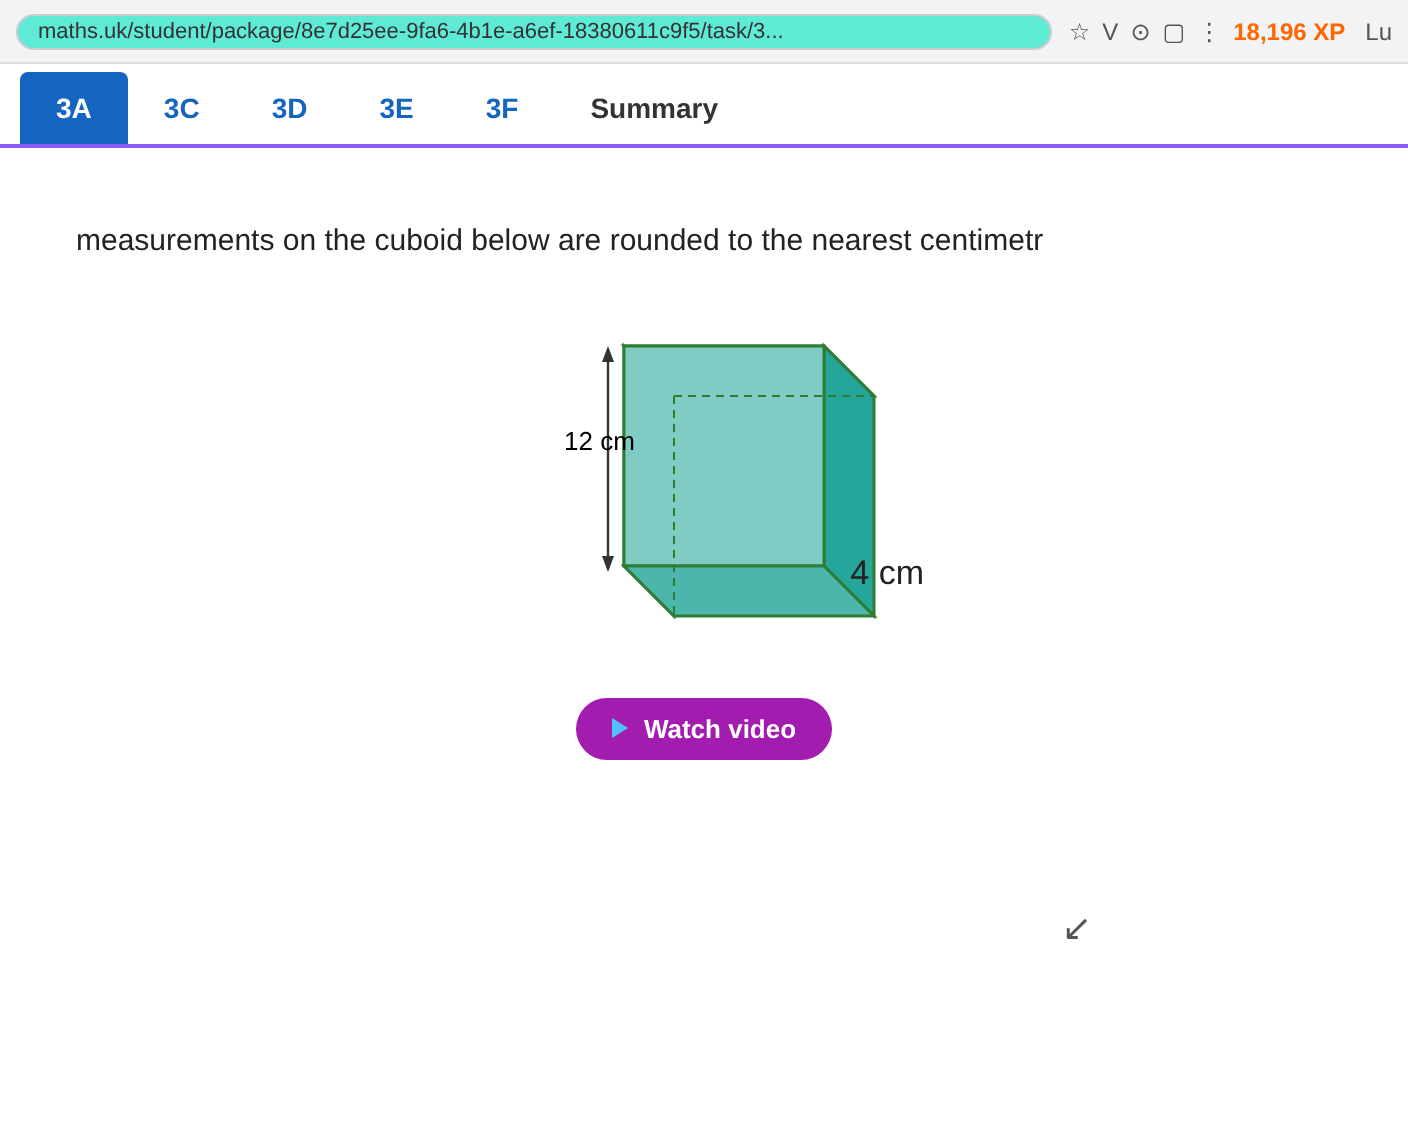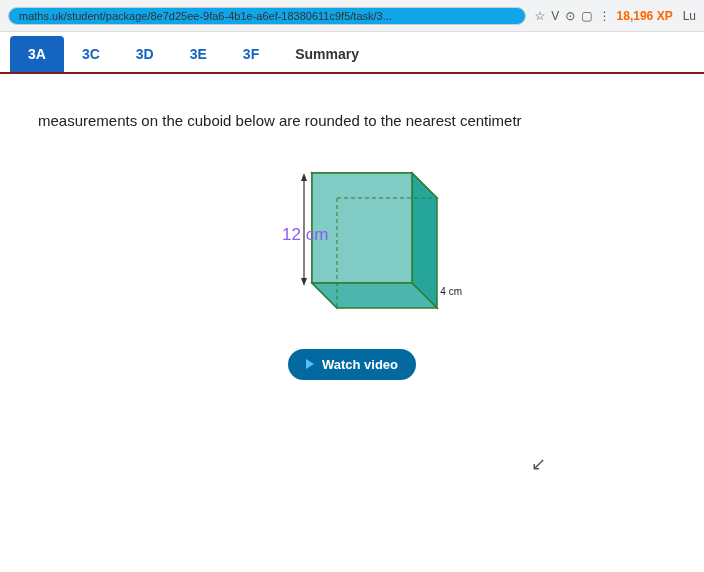--- a/index.html
+++ b/index.html
@@ -18,21 +18,21 @@
       height: 32px;
       display: flex;
       align-items: center;
       padding: 0 8px;
       border-bottom: 1px solid #ddd;
       font-size: 11px;
       color: #555;
     }
     .browser-bar .url {
       flex: 1;
-      background: #0ea5e9;
+      background: #5eead4;
       border: 1px solid #ccc;
       border-radius: 12px;
       padding: 2px 10px;
       font-size: 11px;
       color: #333;
       overflow: hidden;
       white-space: nowrap;
       text-overflow: ellipsis;
     }
     .browser-bar .right-icons {
@@ -54,21 +54,21 @@
     .main-content {
       background: #fff;
       padding: 18px;
     }
 
     
     .tab-bar {
       display: flex;
       align-items: stretch;
       background: #fff;
-      border-bottom: 2px solid #7f1d1d;
+      border-bottom: 2px solid #8b5cf6;
       padding: 0 10px;
       margin-top: 4px;
     }
     .tab {
       padding: 10px 18px;
       font-size: 14px;
       font-weight: 600;
       color: #1565c0;
       cursor: pointer;
       border-radius: 4px 4px 0 0;
@@ -120,39 +120,39 @@
 
     
     .cuboid-svg {
       width: 200px;
       height: 180px;
     }
 
     .label-12cm {
       position: absolute;
       left: 30px;
-      top: 72px;
-      font-size: 17px;
-      color: #8b5cf6;
+      top: 60px;
+      font-size: 13px;
+      color: #000000;
     }
     .label-4cm {
       position: absolute;
       right: -10px;
       bottom: 36px;
-      font-size: 10px;
+      font-size: 17px;
       color: #222;
     }
 
     
     .watch-video-btn {
       display: flex;
       align-items: center;
       justify-content: center;
       gap: 6px;
-      background: #0369a1;
+      background: #a21caf;
       color: #fff;
       border: none;
       border-radius: 20px;
       padding: 8px 18px;
       font-size: 13px;
       font-weight: 600;
       cursor: pointer;
       margin: 16px auto 0;
       width: fit-content;
     }

